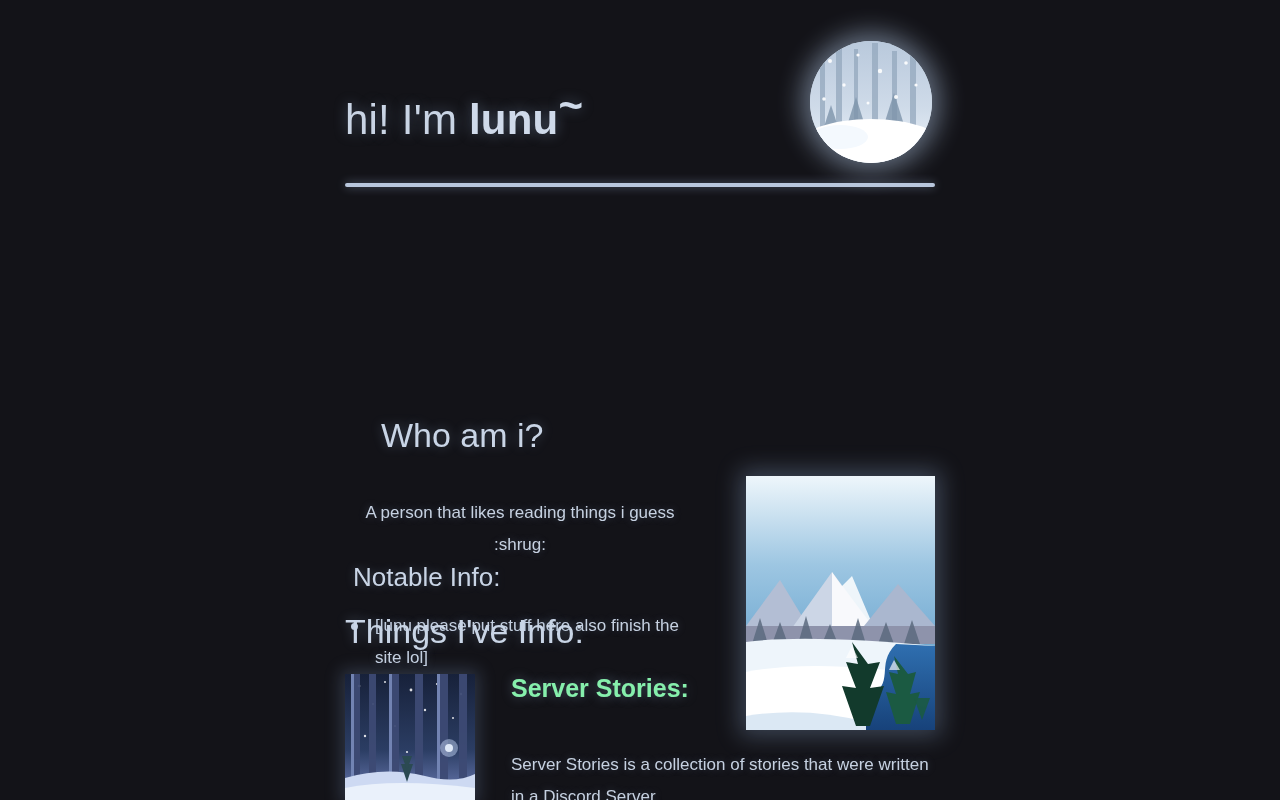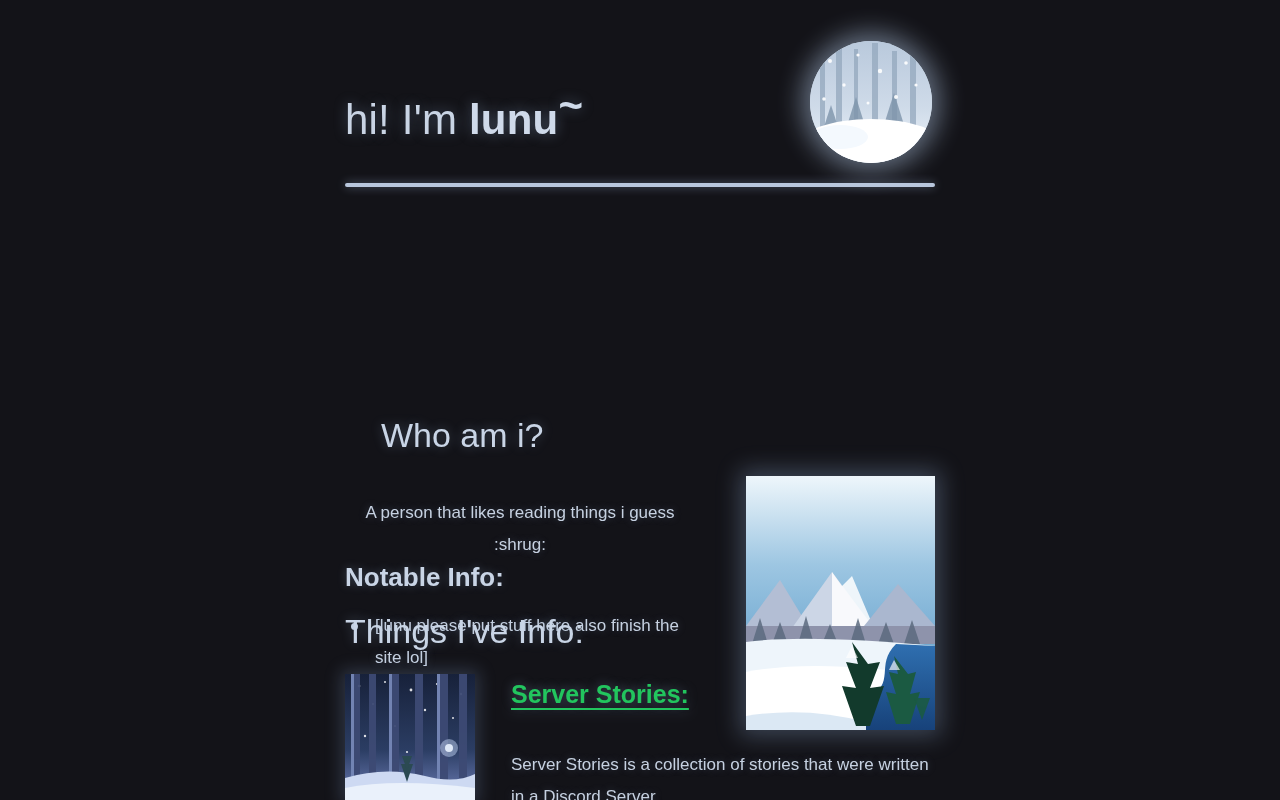--- a/index.html
+++ b/index.html
@@ -106,23 +106,22 @@
     top: 290px;
     width: 350px;
     font-size: 17px;
     line-height: 32px;
     color: #c6d1e1;
     text-shadow: 0 0 9px rgba(170,200,240,0.25);
     text-align: center;
   }
   .notable-heading {
     position: absolute;
-    left: 0;
+    left: 8px;
     top: 372px;
-    font-weight: bold;
   }
   .notable-list {
     position: absolute;
     left: 0;
     top: 420px;
     width: 340px;
     margin: 0;
     padding: 0;
     list-style: none;
   }
@@ -174,25 +173,24 @@
     top: 0;
     width: 130px;
     height: 126px;
     overflow: hidden;
     box-shadow: 0 0 16px 4px rgba(150,180,230,0.22);
   }
   .project-thumb svg { display: block; }
   .project-title {
     position: absolute;
     left: 166px;
-    top: 6px;
+    top: 0;
     font-size: 25px;
     font-weight: bold;
-    color: #22c55e;
-    text-decoration: underline;
+    color: #86efac;
     text-underline-offset: 5px;
     text-shadow: 0 0 12px rgba(170,200,240,0.35);
     cursor: pointer;
   }
   .project-desc {
     position: absolute;
     left: 166px;
     top: 58px;
     width: 430px;
     font-size: 17px;

